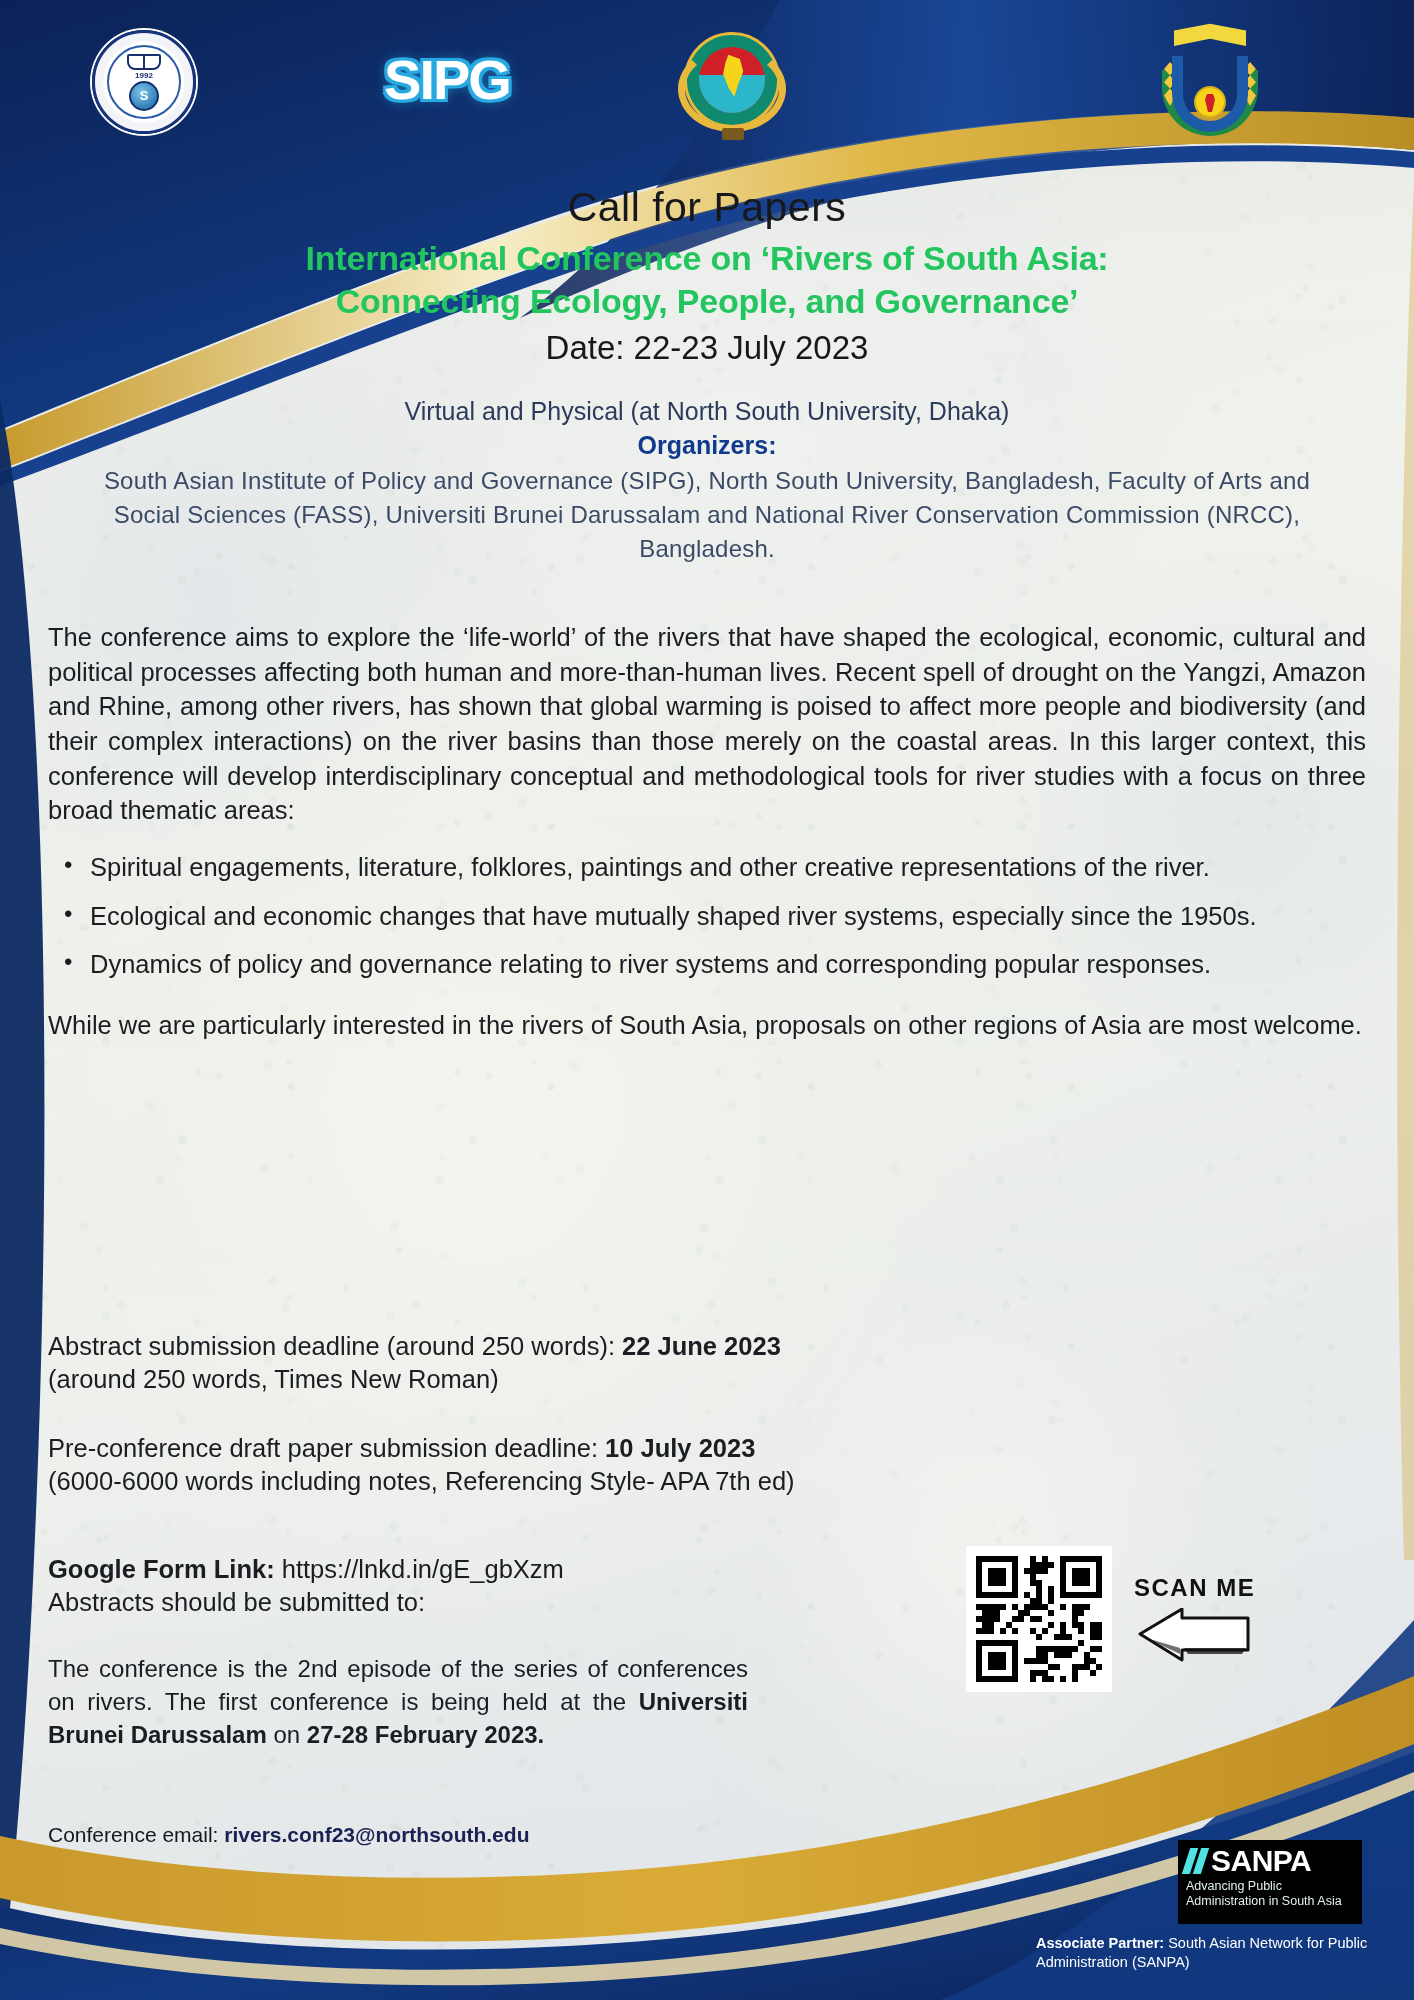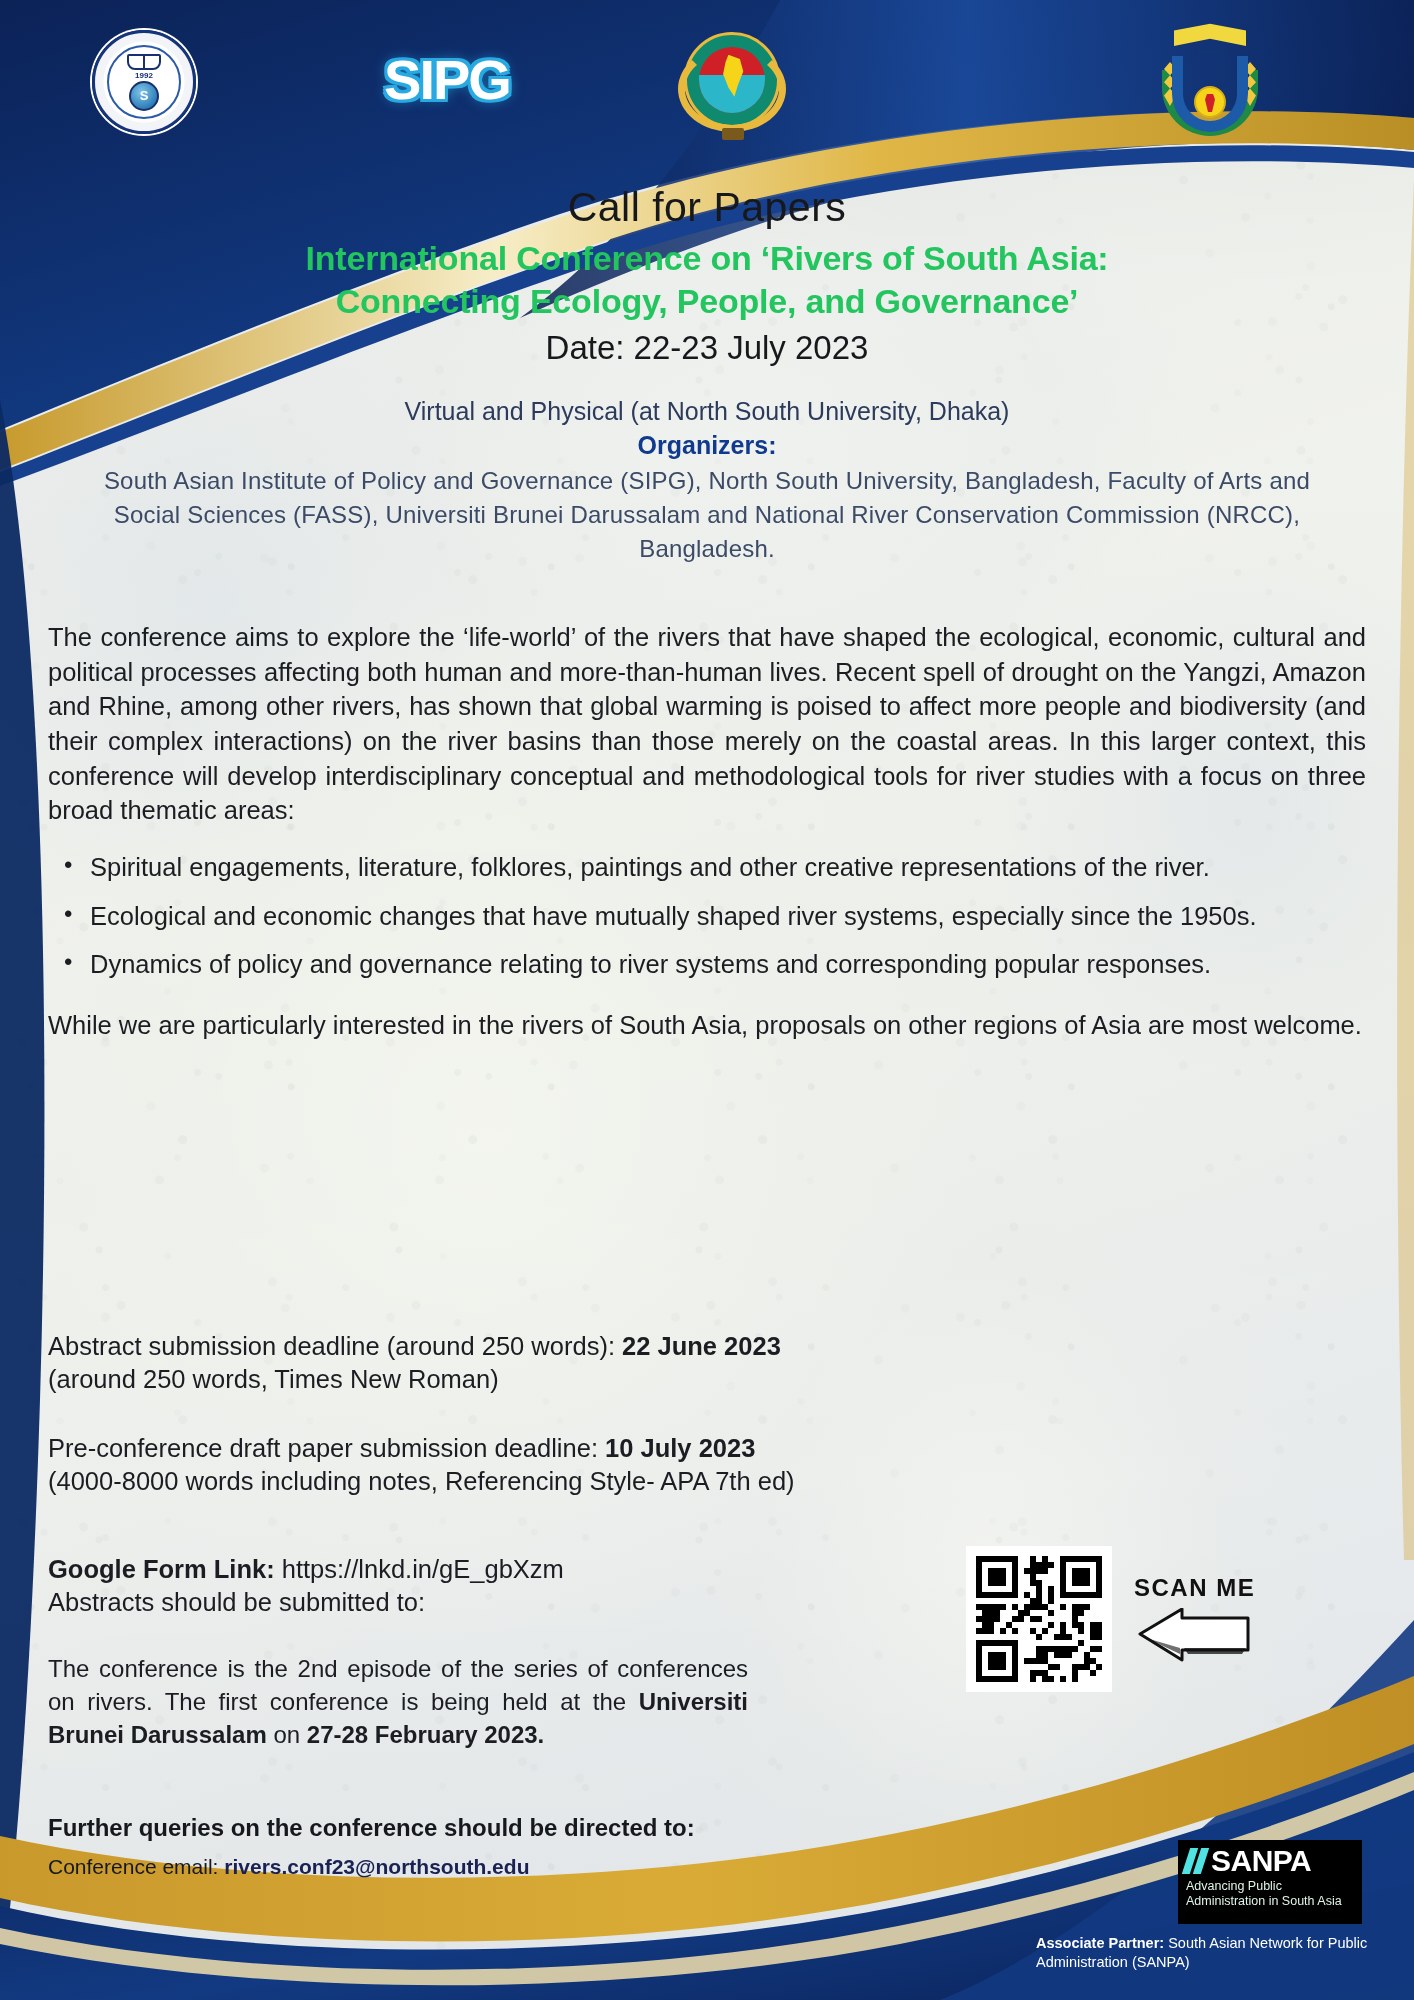--- a/index.html
+++ b/index.html
@@ -369,21 +369,21 @@
       <div class="dl-line">
         <span>Abstract submission deadline (around 250 words): </span><b>22 June 2023</b>
       </div>
       <div class="dl-line">(around 250 words, Times New Roman)</div>
     </div>
 
     <div class="dl-group">
       <div class="dl-line">
         <span>Pre-conference draft paper submission deadline: </span><b>10 July 2023</b>
       </div>
-      <div class="dl-line">(4000-8000 words including notes, Referencing Style- APA 7th ed)</div>
+      <div class="dl-line">(6000-6000 words including notes, Referencing Style- APA 7th ed)</div>
     </div>
   </div>
 
   <div class="submit-block">
     <div class="sl">
       <b>Google Form Link: </b><span>https://lnkd.in/gE_gbXzm</span>
     </div>
     <div class="sl">Abstracts should be submitted to:</div>
   </div>
 
@@ -839,21 +839,20 @@
       <path d="M48,40 L110,40 L106,46 L52,46 Z" fill="#111111" opacity=".75"></path>
       <path d="M10,30 L44,46 L44,40 Z" fill="#111111" opacity=".6"></path>
     </svg>
   </div>
 
   <div class="episode">
     <span>The conference is the 2nd episode of the series of conferences on rivers. The first conference is being held at the </span><b>Universiti Brunei Darussalam</b><span> on </span><b>27-28 February 2023.</b>
   </div>
 
   <div class="queries">
-    <div class="q1">Further queries on the conference should be directed to:</div>
     <div class="q2">
       <span>Conference email: </span><b>rivers.conf23@northsouth.edu</b>
     </div>
   </div>
 
   <div class="sanpa-logo">
     <div class="sanpa-top">
       <div class="sanpa-slashes">
         <span></span>
           <span></span>

